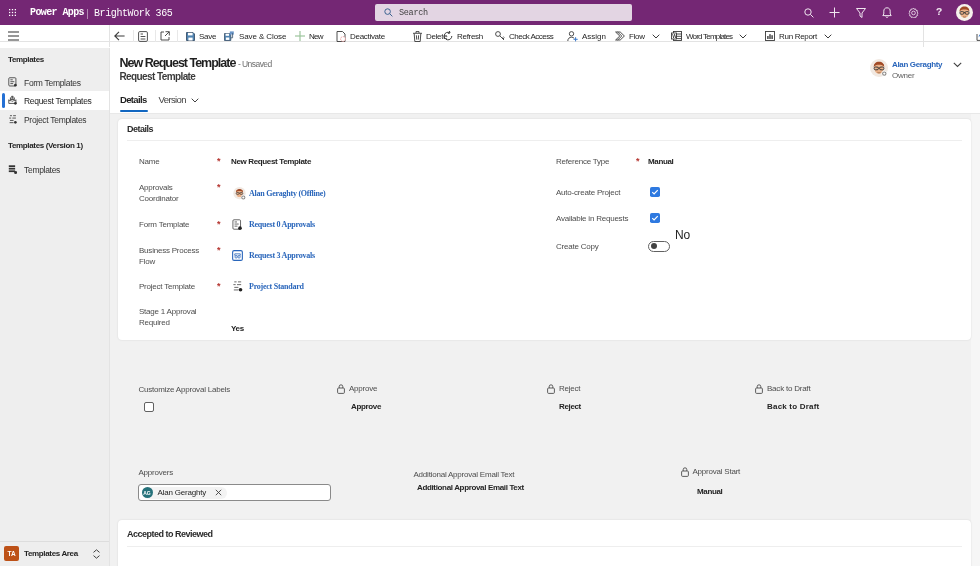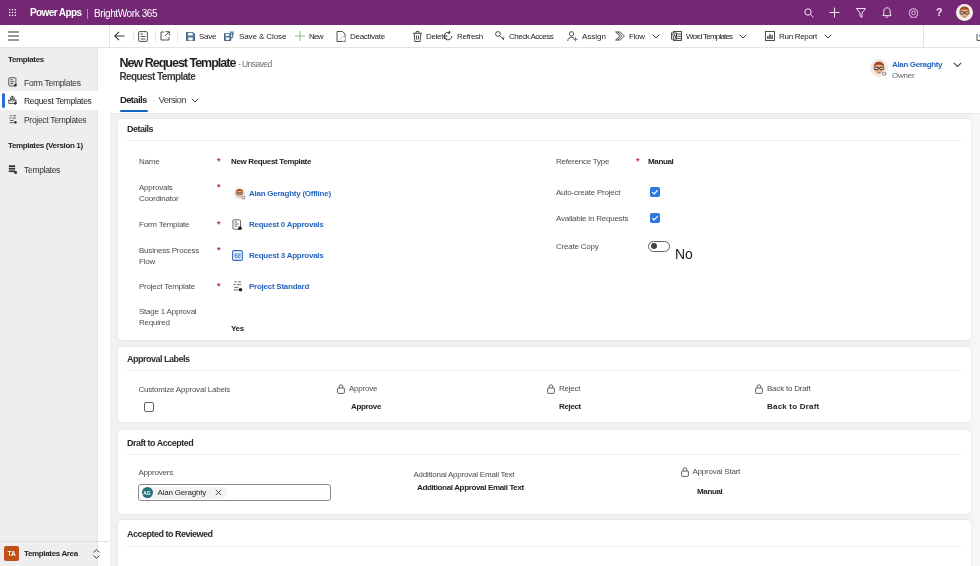--- a/index.html
+++ b/index.html
@@ -2,51 +2,51 @@
 <html><head>
 <meta charset="utf-8">
 <style>
 * { margin:0; padding:0; box-sizing:border-box; }
 html,body { width:980px; height:566px; overflow:hidden; background:#fff;
   font-family:"Liberation Sans", sans-serif; }
 .abs { position:absolute; }
 svg { display:block; }
 
 
-#topbar { left:0; top:0; width:980px; height:25px; background:#742774; }
+#topbar { left:0; top:0; width:980px; height:25px; background:#742774;font-family:Liberation Mono, monospace; }
 #topbar .brand { color:#fff; font-size:10px; font-weight:bold; letter-spacing:-0.6px; left:30px; top:7px; }
 #topbar .sep { left:86.5px; top:9px; width:1px; height:10px; background:rgba(255,255,255,.45); }
 #topbar .env { color:#fff; font-size:10px; letter-spacing:-0.4px; left:94px; top:8px; }
 #searchbox { left:375px; top:4px; width:257px; height:17px; background:#e3d5e3; border-radius:2px; }
 #searchbox span { position:absolute; left:24px; top:4px; font-size:8.5px; letter-spacing:-0.3px; color:#3f3f3f; }
 
 
-#cmdbar { left:0; top:25px; width:980px; height:23px; background:#fff; border-bottom:1px solid #e3e3e3;text-align:center; }
+#cmdbar { left:0; top:25px; width:980px; height:17px; background:#fff; border-bottom:1px solid #e3e3e3;text-align:center; }
 .cmditem { position:absolute; top:0; height:22px; display:flex; align-items:center; font-size:8px; letter-spacing:-0.3px; color:#242424; white-space:nowrap; }
 .cmditem .txt { margin-left:4px; }
 .cmdsep { position:absolute; top:5px; width:1px; height:12px; background:#e8e8e8; }
 
 
-#sidebar { left:0; top:48px; width:98px; height:518px; background:#eeeeee; border-right:1px solid #e3e3e3; }
+#sidebar { left:0; top:48px; width:110px; height:518px; background:#eeeeee; border-right:1px solid #e3e3e3; }
 .sbhead { position:absolute; left:8px; font-size:8px; font-weight:bold; letter-spacing:-0.35px; color:#242424; }
 .sbitem { position:absolute; left:0; width:109px; height:19px; font-size:8.5px; letter-spacing:-0.3px; color:#333; }
 .sbitem .ic { position:absolute; left:7.5px; top:4px; }
 .sbitem .tx { position:absolute; left:24px; top:4.5px; white-space:nowrap; }
 
 
 #mainheader { left:110px; top:48px; width:870px; height:66px; background:#fff; border-bottom:1px solid #e8e8e8; }
 
 
 #mainbody { left:110px; top:114px; width:870px; height:452px; background:#f1f1f1; }
 .card { position:absolute; left:8px; width:853px; background:#fff; border-radius:4px; box-shadow:0 0 2px rgba(0,0,0,.13); }
 .cardtitle { position:absolute; left:9px; font-size:9px; letter-spacing:-0.5px; font-weight:bold; color:#2b2b2b; }
 .cardline { position:absolute; left:9px; right:9px; height:1px; background:#eeeeee; }
 .flabel { position:absolute; font-size:8px; letter-spacing:-0.22px; color:#4d4d4d; line-height:11px; }
 .fval { position:absolute; font-size:8px; font-weight:bold; letter-spacing:-0.35px; color:#242424; line-height:11px; }
-.flink { position:absolute; font-size:8px; font-weight:bold; letter-spacing:-0.25px; color:#2a66bb; line-height:11px; }
+.flink { position:absolute; font-size:8px; font-weight:bold; letter-spacing:-0.25px; color:#2a66bb; line-height:11px;font-family:Liberation Serif, serif; }
 .req { position:absolute; color:#b4332e; font-size:9px; font-weight:bold; line-height:11px; }
 .lockrow { position:absolute; font-size:8px; letter-spacing:-0.22px; color:#4d4d4d; height:11px; display:flex; align-items:center; gap:4px; }
 </style>
 </head>
 <body>
 
 <div class="abs" id="topbar">
   <svg class="abs" style="left:8.5px;top:9px" width="7" height="7" viewBox="0 0 11 11">
     <g fill="#fff">
         <rect x="0" y="0" width="2" height="2"></rect>
@@ -56,20 +56,27 @@
         <rect x="4.5" y="4.5" width="2" height="2"></rect>
         <rect x="9" y="4.5" width="2" height="2"></rect>
         <rect x="0" y="9" width="2" height="2"></rect>
         <rect x="4.5" y="9" width="2" height="2"></rect>
         <rect x="9" y="9" width="2" height="2"></rect>
       </g>
   </svg>
   <div class="abs brand">Power Apps</div>
   <div class="abs sep"></div>
   <div class="abs env">BrightWork 365</div>
+  <div class="abs" id="searchbox">
+    <svg class="abs" style="left:9px;top:4px" width="9" height="9" viewBox="0 0 10 10" fill="none" stroke="#39618f" stroke-width="1.1">
+        <circle cx="4" cy="4" r="3.1"></circle>
+        <line x1="6.4" y1="6.4" x2="9.3" y2="9.3"></line>
+      </svg>
+    <span>Search</span>
+  </div>
 
   <svg class="abs" style="left:804px;top:8px" width="10" height="10" viewBox="0 0 10 10" fill="none" stroke="#efe6ef" stroke-width="1">
       <circle cx="4" cy="4" r="3.2"></circle>
       <line x1="6.4" y1="6.4" x2="9.4" y2="9.4"></line>
     </svg>
   <svg class="abs" style="left:829px;top:7px" width="11" height="11" viewBox="0 0 11 11" stroke="#efe6ef" stroke-width="1">
       <line x1="5.5" y1="0.5" x2="5.5" y2="10.5"></line>
       <line x1="0.5" y1="5.5" x2="10.5" y2="5.5"></line>
     </svg>
   <svg class="abs" style="left:856px;top:8px" width="10" height="10" viewBox="0 0 10 10" fill="none" stroke="#efe6ef" stroke-width="1">
@@ -400,26 +407,22 @@
   <div class="flabel" style="left:446px;top:98.5px">Available in Requests</div>
   <svg class="abs" style="left:540px;top:99px" width="10" height="10" viewBox="0 0 11 11">
       <rect x="0" y="0" width="11" height="11" rx="2" fill="#2e79e0"></rect>
       <path d="M2.5 5.7 L4.5 7.7 L8.5 3.4" fill="none" stroke="#fff" stroke-width="1.3"></path>
     </svg>
 
   <div class="flabel" style="left:446px;top:126.5px">Create Copy</div>
   <div class="abs" style="left:537.5px;top:127px;width:22px;height:10.5px;border:1px solid #616161;border-radius:6px;background:#fff">
     <div style="position:absolute;left:2px;top:1.2px;width:6px;height:6px;border-radius:50%;background:#424242"></div>
   </div>
-  <div class="abs" style="left:565px;top:135px;font-size:14px;letter-spacing:-0.2px;color:#242424;line-height:11px">No</div>
-
-  <div class="card" style="top:233px;height:75px">
-    <div class="cardtitle" style="top:6.5px">Approval Labels</div>
-    <div class="cardline" style="top:23px"></div>
-  </div>
+  <div class="abs" style="left:565px;top:116px;font-size:12px;letter-spacing:-0.2px;color:#242424;line-height:11px">No</div>
+
   <div class="flabel" style="left:28.5px;top:270px">Customize Approval Labels</div>
   <div class="abs" style="left:34px;top:288px;width:10px;height:10px;border:1px solid #616161;border-radius:2px;background:#fff"></div>
 
   <div class="lockrow" style="left:227px;top:269px">
     <svg width="8" height="10" viewBox="0 0 8 10" fill="none" stroke="#4d4d4d" stroke-width="0.9">
         <rect x="0.6" y="4" width="6.8" height="5.4" rx="1"></rect>
         <path d="M2.2 4 V2.6 A1.8 1.8 0 0 1 5.8 2.6 V4"></path>
       </svg>
     <span>Approve</span>
   </div>
@@ -436,24 +439,20 @@
 
   <div class="lockrow" style="left:645px;top:269px">
     <svg width="8" height="10" viewBox="0 0 8 10" fill="none" stroke="#4d4d4d" stroke-width="0.9">
         <rect x="0.6" y="4" width="6.8" height="5.4" rx="1"></rect>
         <path d="M2.2 4 V2.6 A1.8 1.8 0 0 1 5.8 2.6 V4"></path>
       </svg>
     <span>Back to Draft</span>
   </div>
   <div class="fval" style="left:657px;top:287px;letter-spacing:0.2px">Back to Draft</div>
 
-  <div class="card" style="top:316px;height:84px">
-    <div class="cardtitle" style="top:7.5px">Draft to Accepted</div>
-    <div class="cardline" style="top:24px"></div>
-  </div>
   <div class="flabel" style="left:28.5px;top:353px">Approvers</div>
   <div class="abs" style="left:28px;top:369.5px;width:193px;height:17px;border:1px solid #8a8a8a;border-radius:3px;background:#fff">
     <div style="position:absolute;left:2.5px;top:2px;height:12px;background:#f3f3f3;border-radius:7px;display:flex;align-items:center;padding-right:5px">
       <div style="width:11px;height:11px;border-radius:50%;background:#25717a;color:#fff;font-size:5px;font-weight:bold;display:flex;align-items:center;justify-content:center">AG</div>
       <span style="font-size:8px;letter-spacing:-0.2px;color:#242424;margin-left:5px">Alan Geraghty</span>
       <svg style="margin-left:9px" width="7" height="7" viewBox="0 0 7 7" stroke="#424242" stroke-width="0.9">
           <line x1="0.8" y1="0.8" x2="6.2" y2="6.2"></line>
           <line x1="6.2" y1="0.8" x2="0.8" y2="6.2"></line>
         </svg>
     </div>

